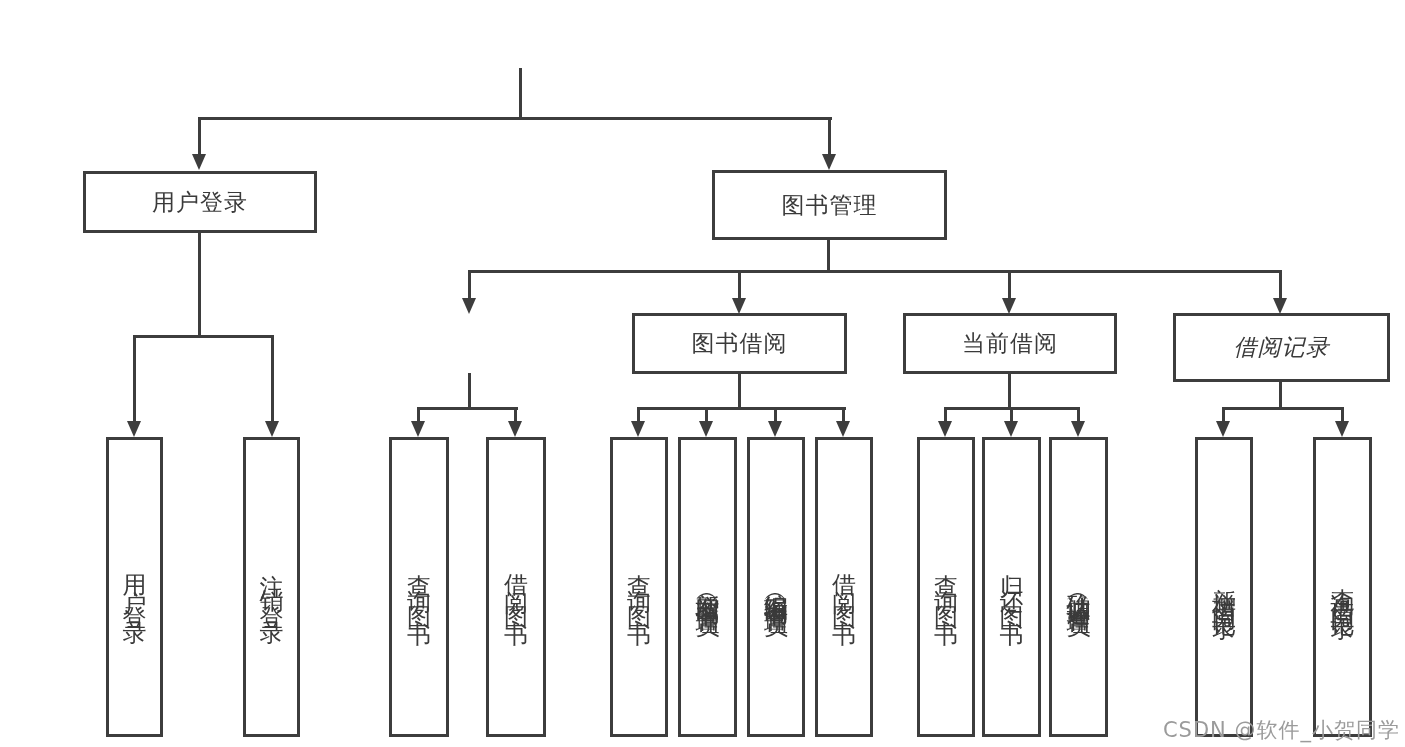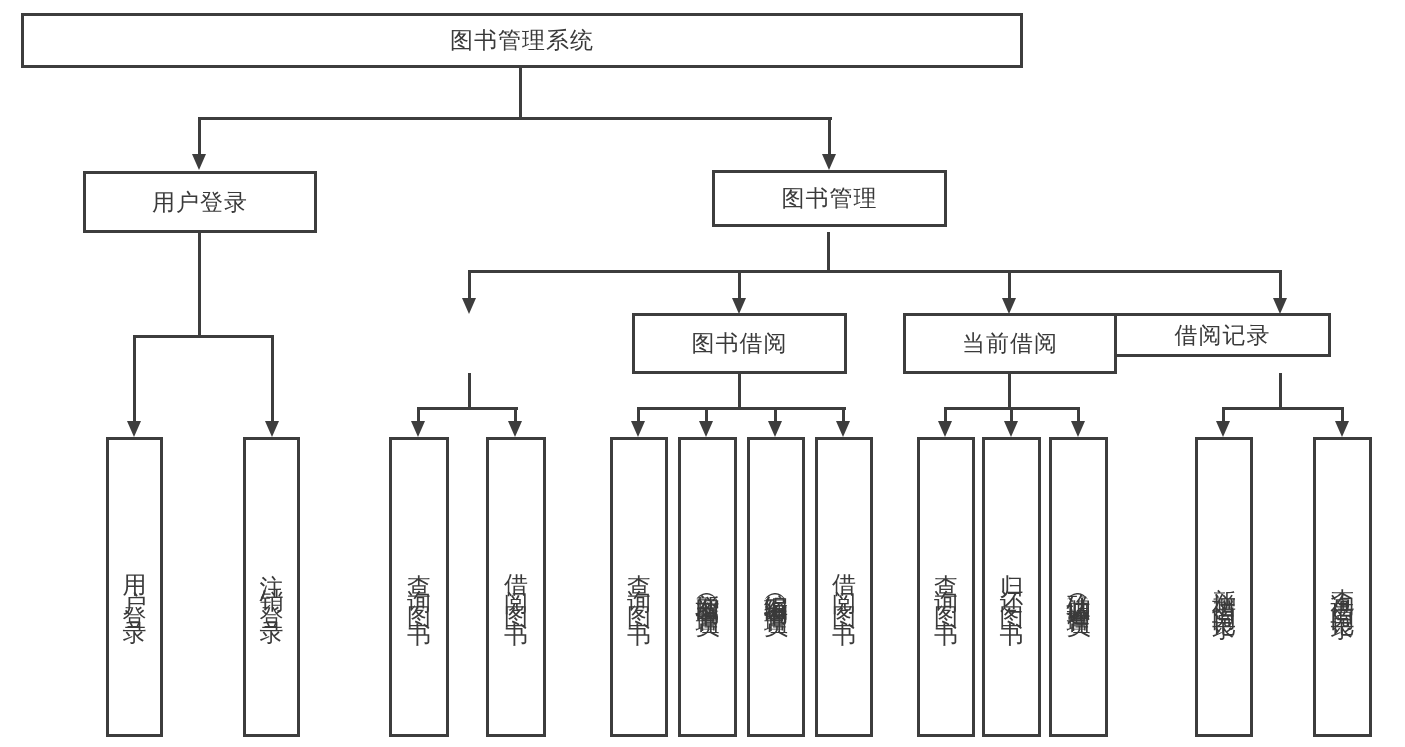--- a/index.html
+++ b/index.html
@@ -92,38 +92,35 @@
   <div class="line" style="left:1077px;top:407px;width:3px;height:16px;"></div>
   <div class="arrow" style="left:1071px;top:421px;"></div>
 
   <div class="line" style="left:1279px;top:373px;width:3px;height:36px;"></div>
   <div class="line" style="left:1222px;top:407px;width:122px;height:3px;"></div>
   <div class="line" style="left:1222px;top:407px;width:3px;height:16px;"></div>
   <div class="arrow" style="left:1216px;top:421px;"></div>
   <div class="line" style="left:1341px;top:407px;width:3px;height:16px;"></div>
   <div class="arrow" style="left:1335px;top:421px;"></div>
 
-  <div class="hbox" style="left:21px;top:13px;width:1002px;height:55px;">
-    <span>图书管理系统</span>
-  </div>
 
   <div class="hbox" style="left:83px;top:171px;width:234px;height:62px;">
     <span>用户登录</span>
   </div>
-  <div class="hbox" style="left:712px;top:170px;width:235px;height:57px;">
+  <div class="hbox" style="left:712px;top:170px;width:235px;height:70px;">
     <span>图书管理</span>
   </div>
 
   <div class="hbox" style="left:903px;top:313px;width:214px;height:61px;">
     <span>当前借阅</span>
   </div>
   <div class="hbox" style="left:632px;top:313px;width:215px;height:61px;">
     <span>图书借阅</span>
   </div>
-  <div class="hbox" style="left:1114px;top:313px;width:217px;height:44px;">
+  <div class="hbox" style="left:1173px;top:313px;width:217px;height:69px;font-style:italic;">
     <span>借阅记录</span>
   </div>
 
   <div class="vbox" style="left:106px;width:57px;">
     <span class="vtext ls-wide">用户登录</span>
   </div>
   <div class="vbox" style="left:243px;width:57px;">
     <span class="vtext ls-wide">注销登录</span>
   </div>
 
@@ -157,14 +154,15 @@
     <span class="vtext ls-tight">确认归还（管理员）</span>
   </div>
 
   <div class="vbox" style="left:1195px;width:58px;">
     <span class="vtext ls-mid">新增借阅记录</span>
   </div>
   <div class="vbox" style="left:1313px;width:59px;">
     <span class="vtext ls-mid">查询借阅记录</span>
   </div>
 
+  <div class="watermark">CSDN @软件_小贺同学</div>
 
 </div>
 
 </body></html>

